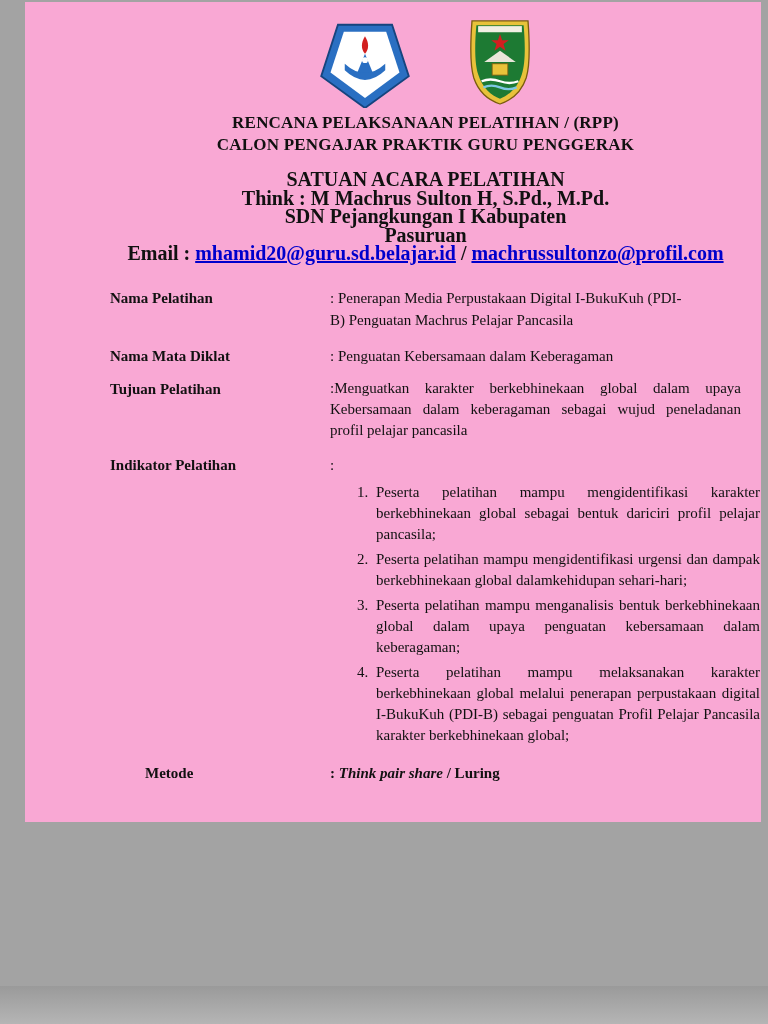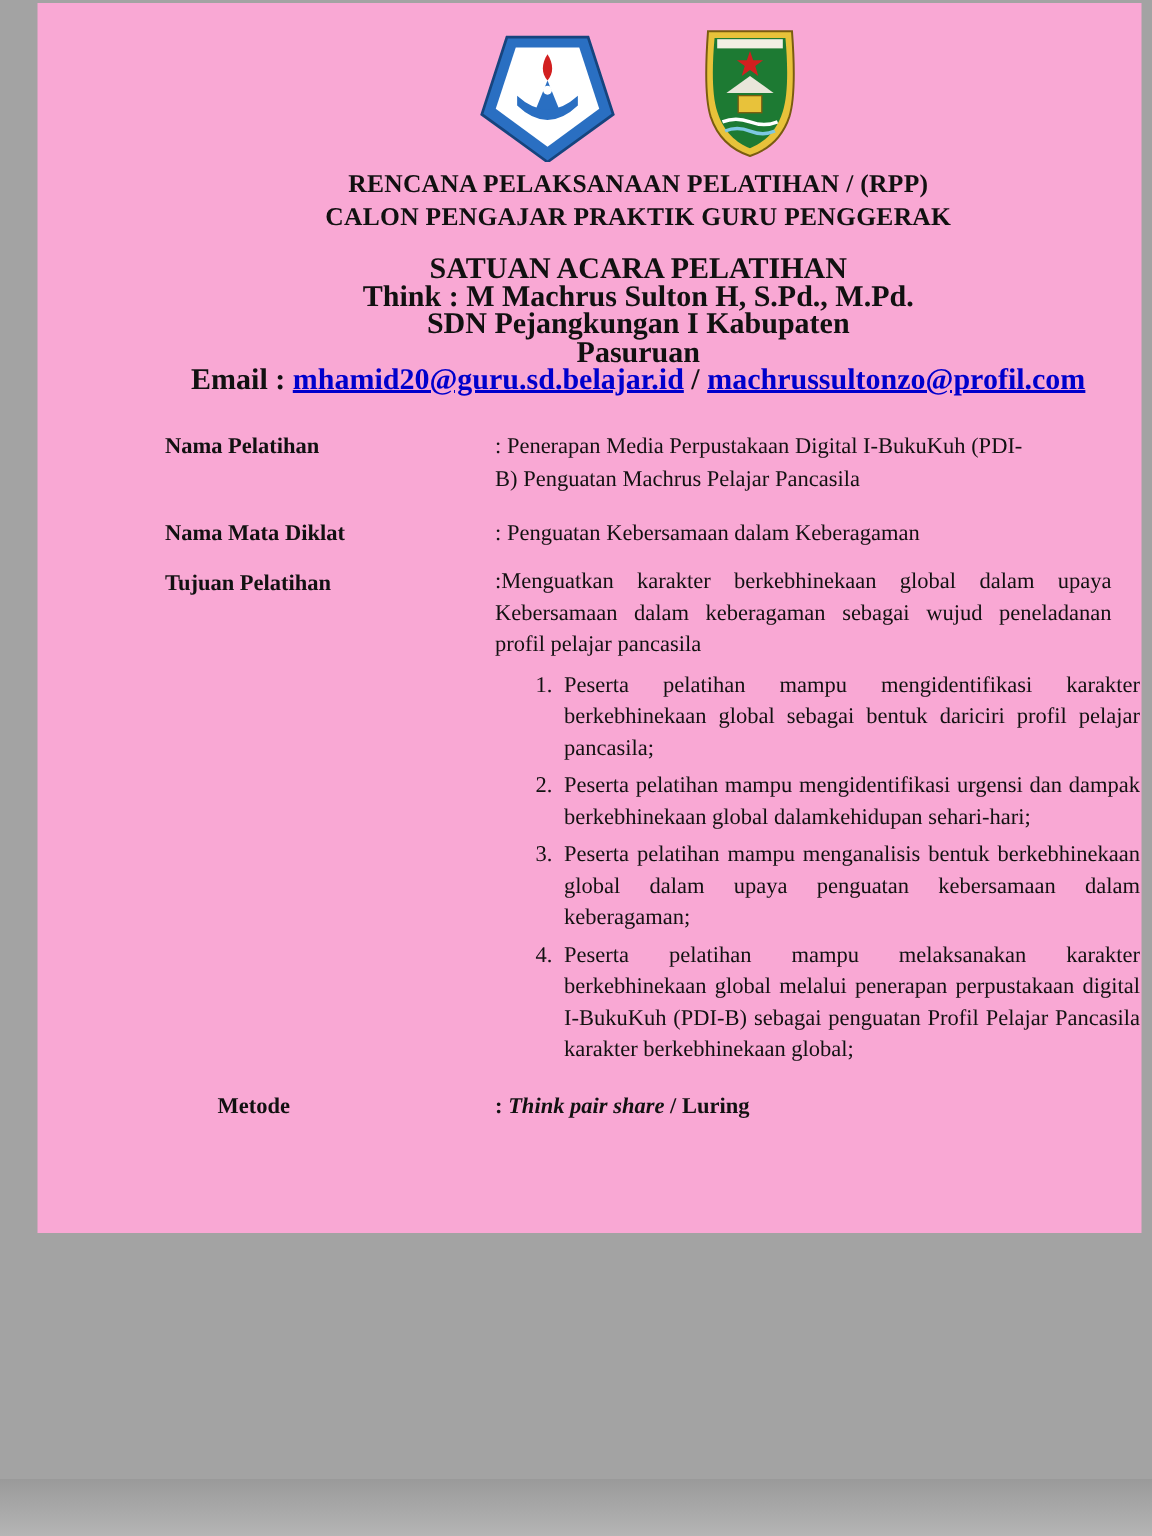--- a/index.html
+++ b/index.html
@@ -108,20 +108,24 @@
     <div class="row mb11">
       <div class="row-label">Nama Mata Diklat</div>
       <div class="row-value">: Penguatan Kebersamaan dalam Keberagaman</div>
     </div>
 
     <div class="row">
       <div class="row-label">Tujuan Pelatihan</div>
       <div class="row-value justify">:Menguatkan karakter berkebhinekaan global dalam upaya Kebersamaan dalam keberagaman sebagai wujud peneladanan profil pelajar pancasila</div>
     </div>
 
+    <div class="row" style="margin-top:13px;">
+      <div class="row-label">Indikator Pelatihan</div>
+      <div class="row-value">:</div>
+    </div>
 
     <ol class="indicator-list">
       <li>Peserta pelatihan mampu mengidentifikasi karakter berkebhinekaan global sebagai bentuk dariciri profil pelajar pancasila;</li>
       <li>Peserta pelatihan mampu mengidentifikasi urgensi dan dampak berkebhinekaan global dalamkehidupan sehari-hari;</li>
       <li>Peserta pelatihan mampu menganalisis bentuk berkebhinekaan global dalam upaya penguatan kebersamaan dalam keberagaman;</li>
       <li>Peserta pelatihan mampu melaksanakan karakter berkebhinekaan global melalui penerapan perpustakaan digital I-BukuKuh (PDI-B) sebagai penguatan Profil Pelajar Pancasila karakter berkebhinekaan global;</li>
     </ol>
 
 
     <div class="row mt16">

